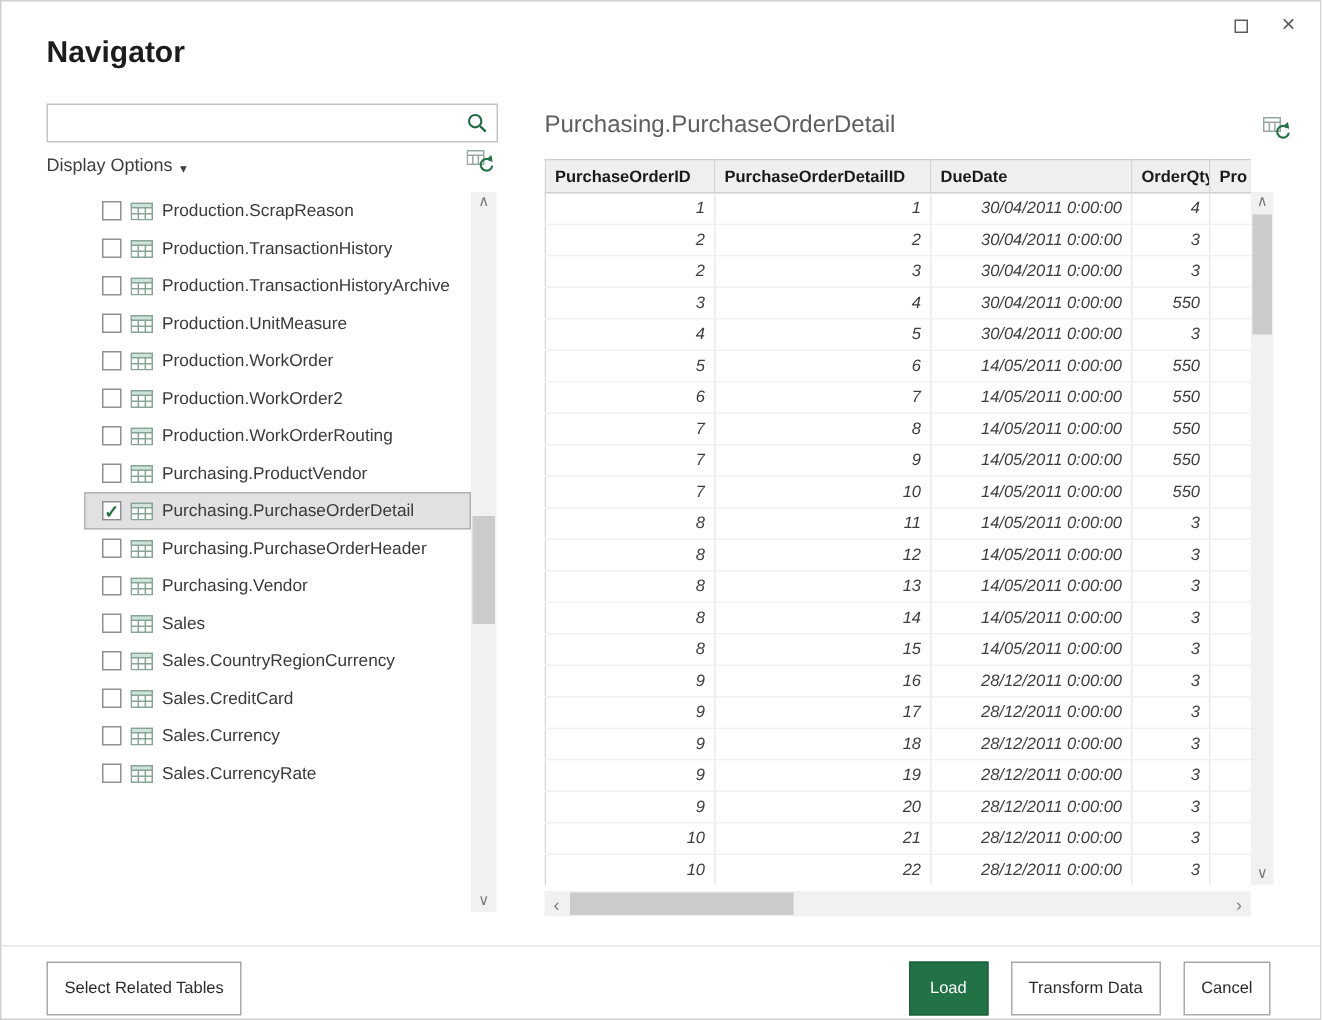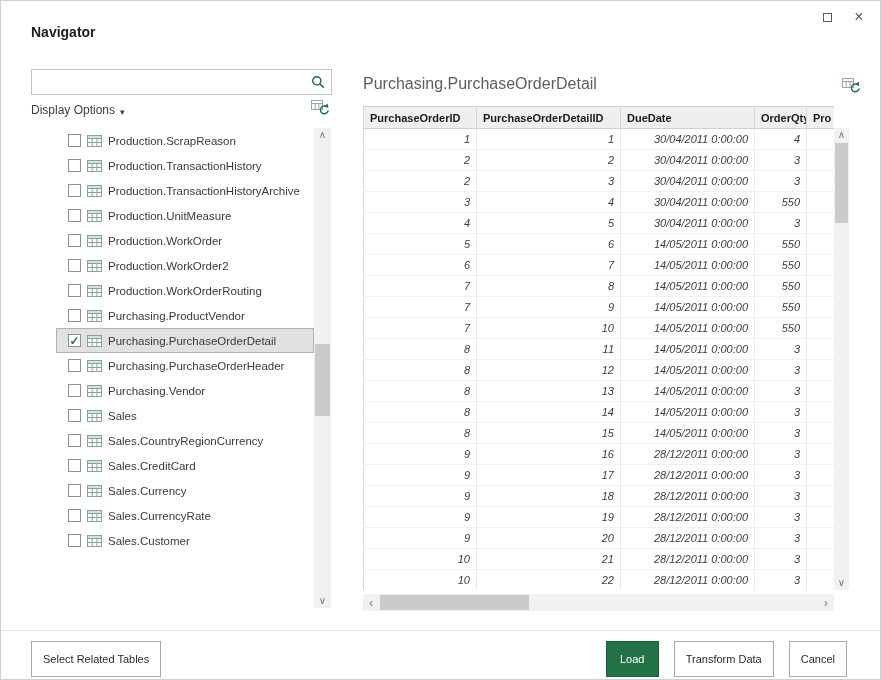--- a/index.html
+++ b/index.html
@@ -8,21 +8,21 @@
   .dialog { position:relative; width:881px; height:680px; background:#fff;
             border:1px solid #d0d0d0; overflow:hidden; }
 
   
   .winctl { position:absolute; top:6px; width:22px; height:20px; display:flex;
             align-items:center; justify-content:center; cursor:default; color:#5c5c5c; }
   .winctl.max { right:42px; }
   .winctl.close { right:10px; font-size:16px; line-height:1; }
   .max-glyph { display:block; width:9px; height:9px; border:1px solid #5c5c5c; }
 
-  .title { position:absolute; left:30px; top:23px; font-size:14px; font-weight:bold; color:#1c1c1c; }
+  .title { position:absolute; left:30px; top:23px; font-size:20px; font-weight:bold; color:#1c1c1c; }
 
   
   .search-box { position:absolute; left:30px; top:68px; width:301px; height:26px;
                 border:1px solid #c3c3c3; display:flex; align-items:center; background:#fff; }
   .search-input { flex:1; border:none; outline:none; height:22px; padding:0 8px;
                   font-size:12px; font-family:inherit; color:#333; }
   .search-btn { width:26px; height:24px; border:none; background:transparent; display:flex;
                 align-items:center; justify-content:center; cursor:pointer; }
 
   
@@ -319,33 +319,20 @@
   <svg width="15" height="12" viewBox="0 0 15 12">
     <rect x="0.5" y="0.5" width="14" height="11" fill="#ffffff" stroke="#86a596"></rect>
     <rect x="0.5" y="0.5" width="14" height="3" fill="#cfe3d8" stroke="#86a596"></rect>
     <line x1="5.2" y1="3.5" x2="5.2" y2="11.5" stroke="#86a596"></line>
     <line x1="9.9" y1="3.5" x2="9.9" y2="11.5" stroke="#86a596"></line>
     <line x1="0.5" y1="7.5" x2="14.5" y2="7.5" stroke="#86a596"></line>
   </svg>
 </span>
         <span class="tree-label">Sales.CurrencyRate</span>
       </div>
-      <div class="tree-item">
-        <span class="checkbox"></span>
-        <span class="table-icon">
-  <svg width="15" height="12" viewBox="0 0 15 12">
-    <rect x="0.5" y="0.5" width="14" height="11" fill="#ffffff" stroke="#86a596"></rect>
-    <rect x="0.5" y="0.5" width="14" height="3" fill="#cfe3d8" stroke="#86a596"></rect>
-    <line x1="5.2" y1="3.5" x2="5.2" y2="11.5" stroke="#86a596"></line>
-    <line x1="9.9" y1="3.5" x2="9.9" y2="11.5" stroke="#86a596"></line>
-    <line x1="0.5" y1="7.5" x2="14.5" y2="7.5" stroke="#86a596"></line>
-  </svg>
-</span>
-        <span class="tree-label">Sales.Customer</span>
-      </div>
       <div class="tree-item"></div>
     </div>
 
   <div class="scrollbar v" style="left:313px; top:127px; width:17px; height:480px;">
     <div class="sb-arrow top">∧</div>
     <div class="sb-thumb" style="left:1px; width:15px; top:216px; height:72px;"></div>
     <div class="sb-arrow bottom">∨</div>
   </div>
 
   <div class="preview-title">Purchasing.PurchaseOrderDetail</div>

